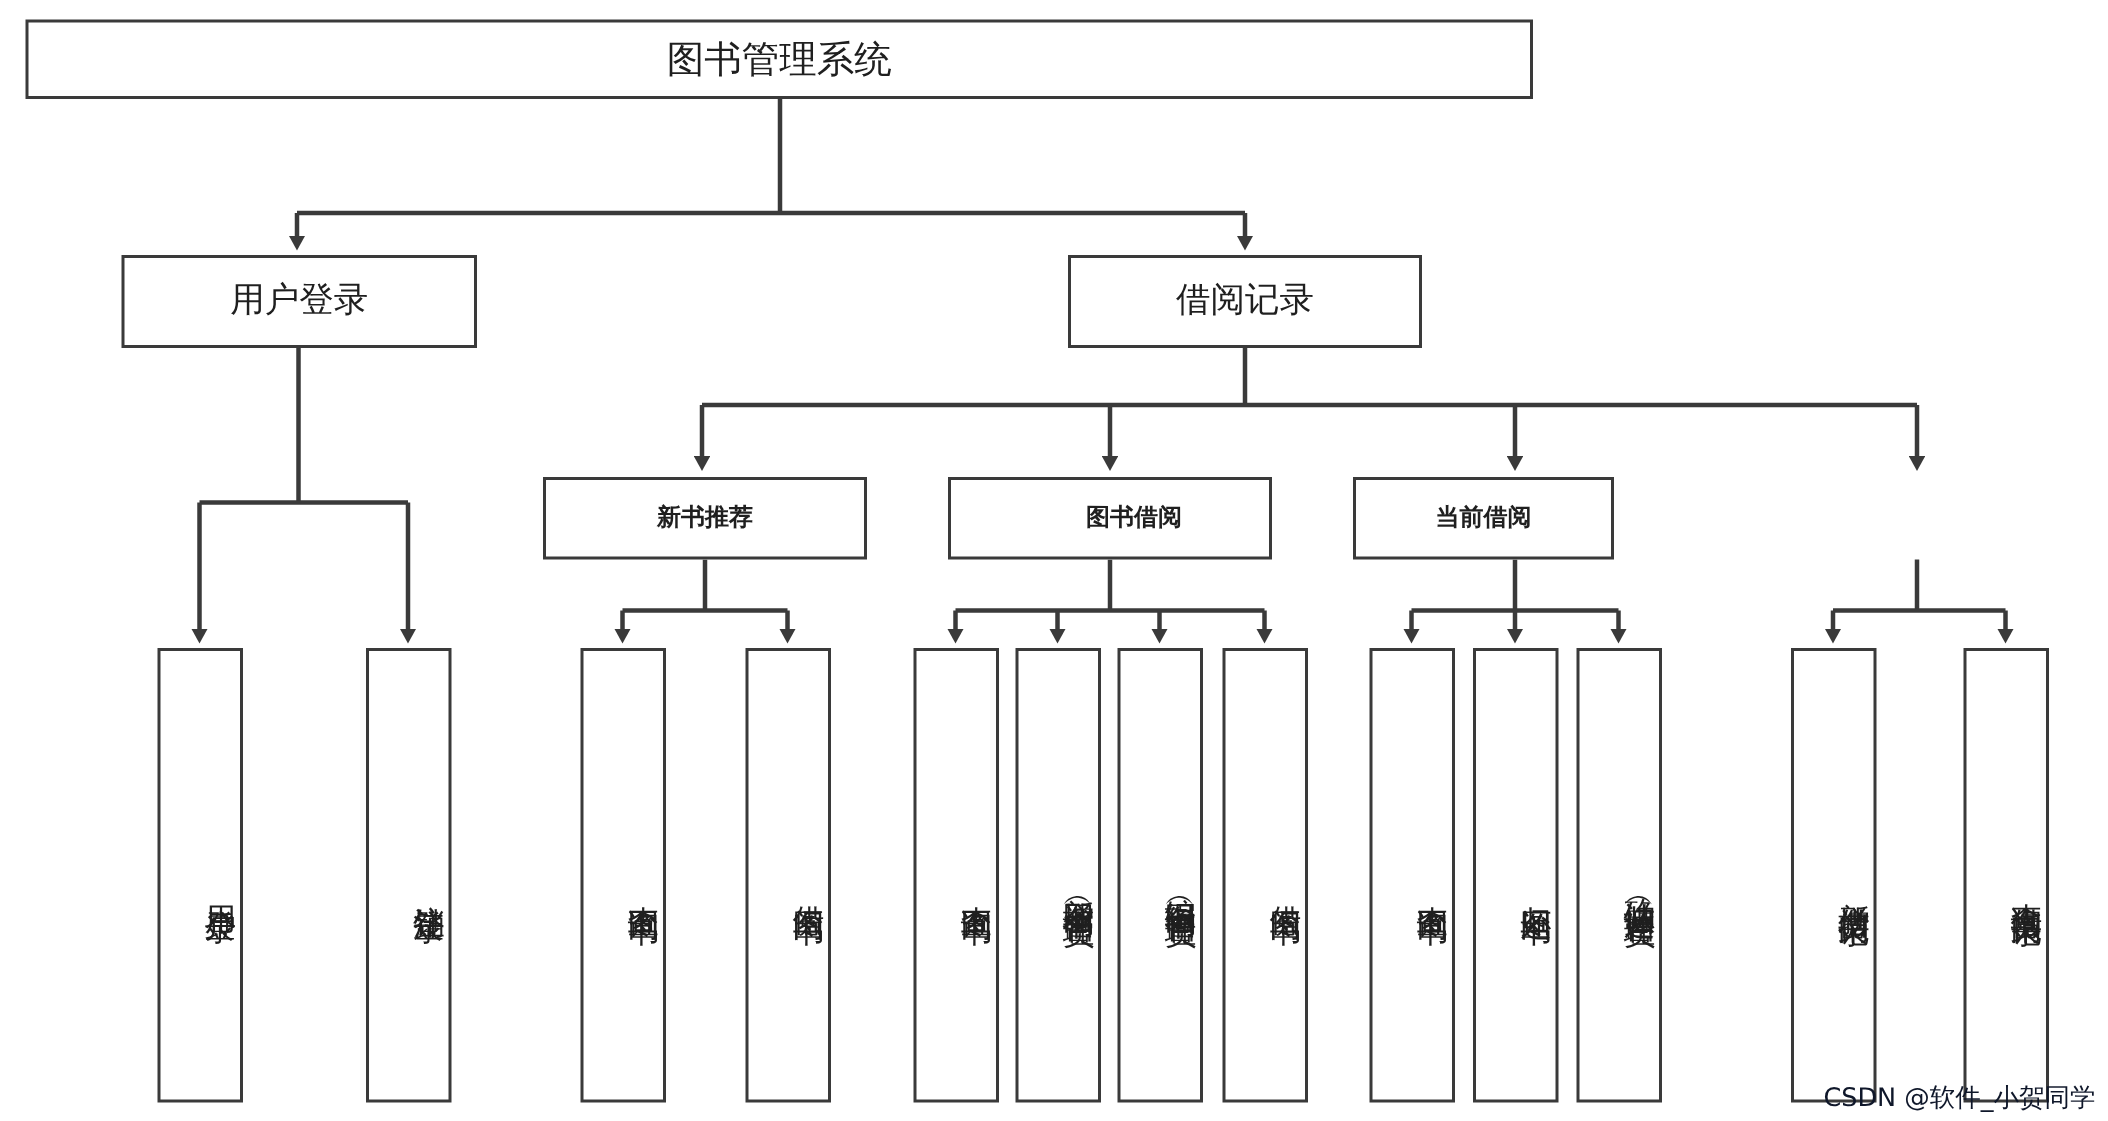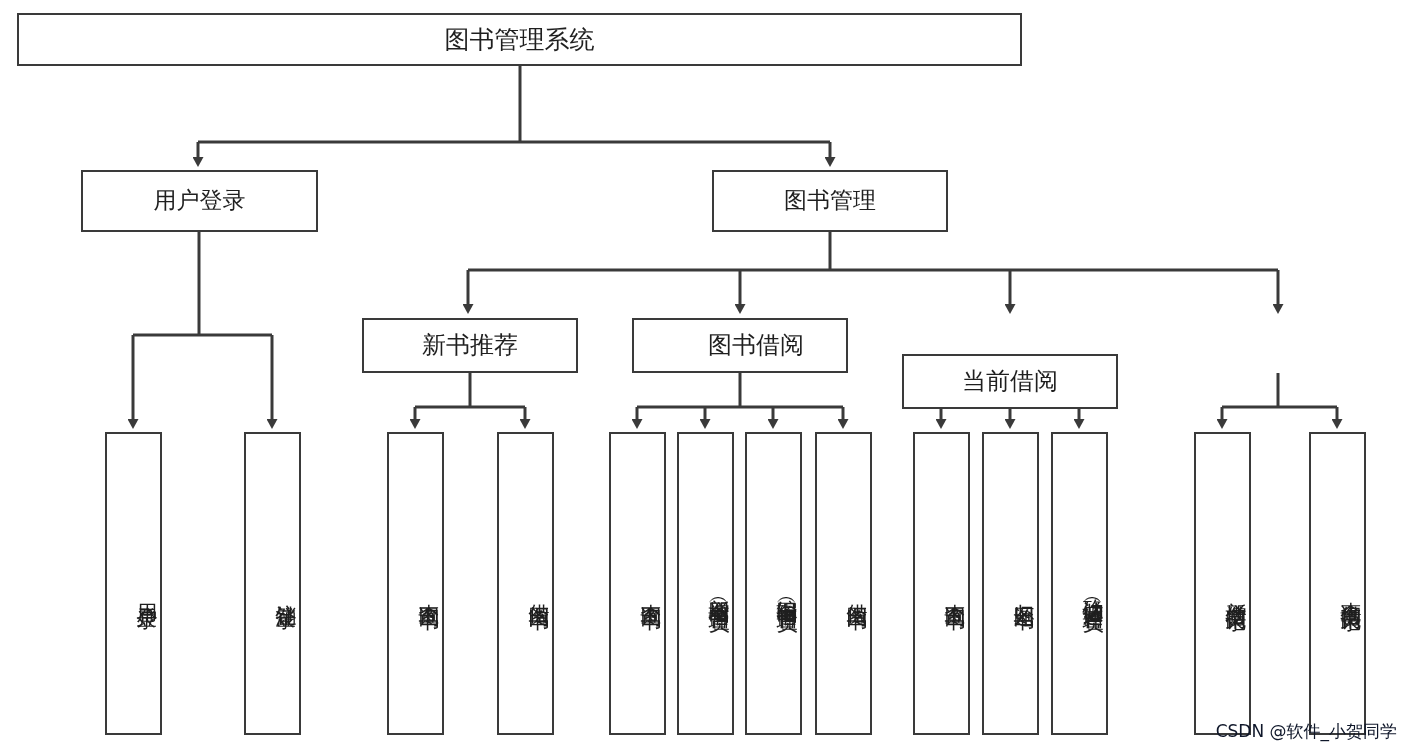--- a/index.html
+++ b/index.html
@@ -29,21 +29,21 @@
     border:2px solid #3a3a3a;
     display:flex;
     align-items:center;
     justify-content:center;
     text-align:right;
     color:#1f1f1f;
     line-height:1.28;
   }
   .node.root{ font-size:25px; }
   .node.lvl2{ font-size:23px; }
-  .node.lvl3{ font-size:24px; }
+  .node.lvl3{ font-size:16px;font-weight:bold; }
   .node.leaf{
     font-size:21px;
     writing-mode:vertical-rl;
     text-orientation:upright;
     align-items:flex-start;
     justify-content:center;
     padding-top:14px;
     letter-spacing:2px;
   }
   .node.leaf span{
@@ -117,30 +117,30 @@
   </svg>
 
   <div class="node root" style="left:17px; top:13px; width:1005px; height:53px;">
     <span>图书管理系统</span>
   </div>
 
   <div class="node lvl2" style="left:81px; top:170px; width:237px; height:62px;">
     <span>用户登录</span>
   </div>
   <div class="node lvl2" style="left:712px; top:170px; width:236px; height:62px;">
-    <span>图书管理</span>
+    <span>借阅记录</span>
   </div>
 
   <div class="node lvl3" style="left:362px; top:318px; width:216px; height:55px;">
     <span>新书推荐</span>
   </div>
   <div class="node lvl3" style="left:632px; top:318px; width:216px; height:55px;padding-left:32px;">
     <span>图书借阅</span>
   </div>
-  <div class="node lvl3" style="left:902px; top:318px; width:216px; height:55px;margin-top:36px;">
+  <div class="node lvl3" style="left:902px; top:318px; width:174px; height:55px;">
     <span>当前借阅</span>
   </div>
 
   <div class="node leaf" style="left:105px; top:432px; width:57px; height:303px;">
     <span>用户登录</span>
   </div>
   <div class="node leaf" style="left:244px; top:432px; width:57px; height:303px;">
     <span>注销登录</span>
   </div>
 

